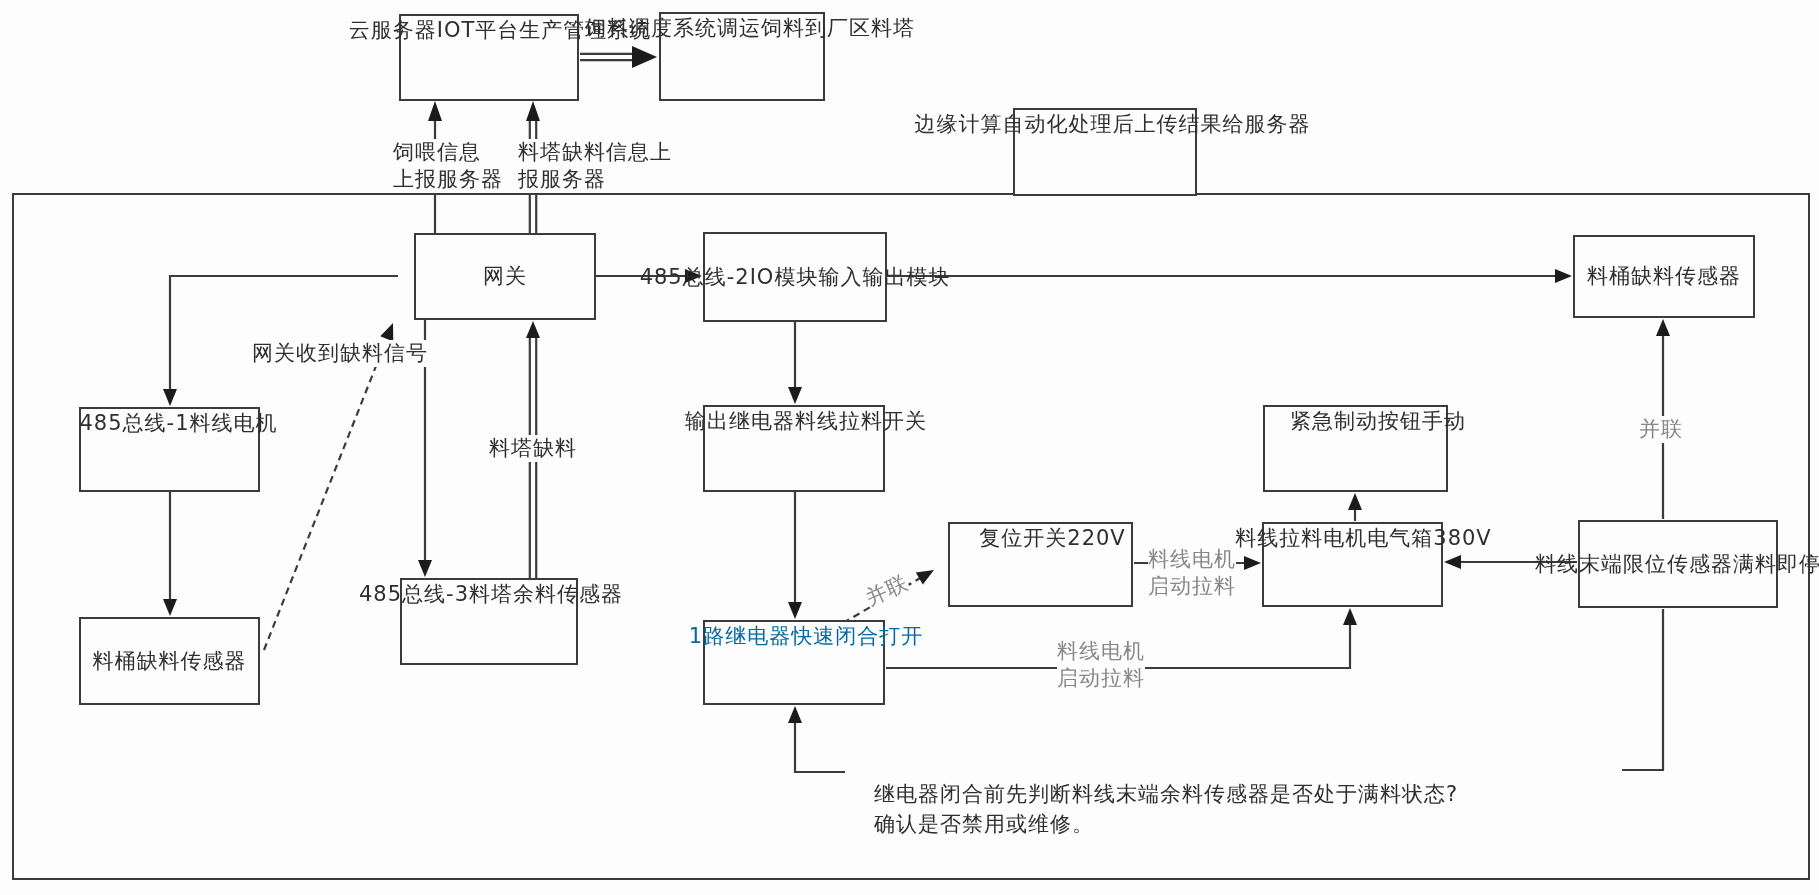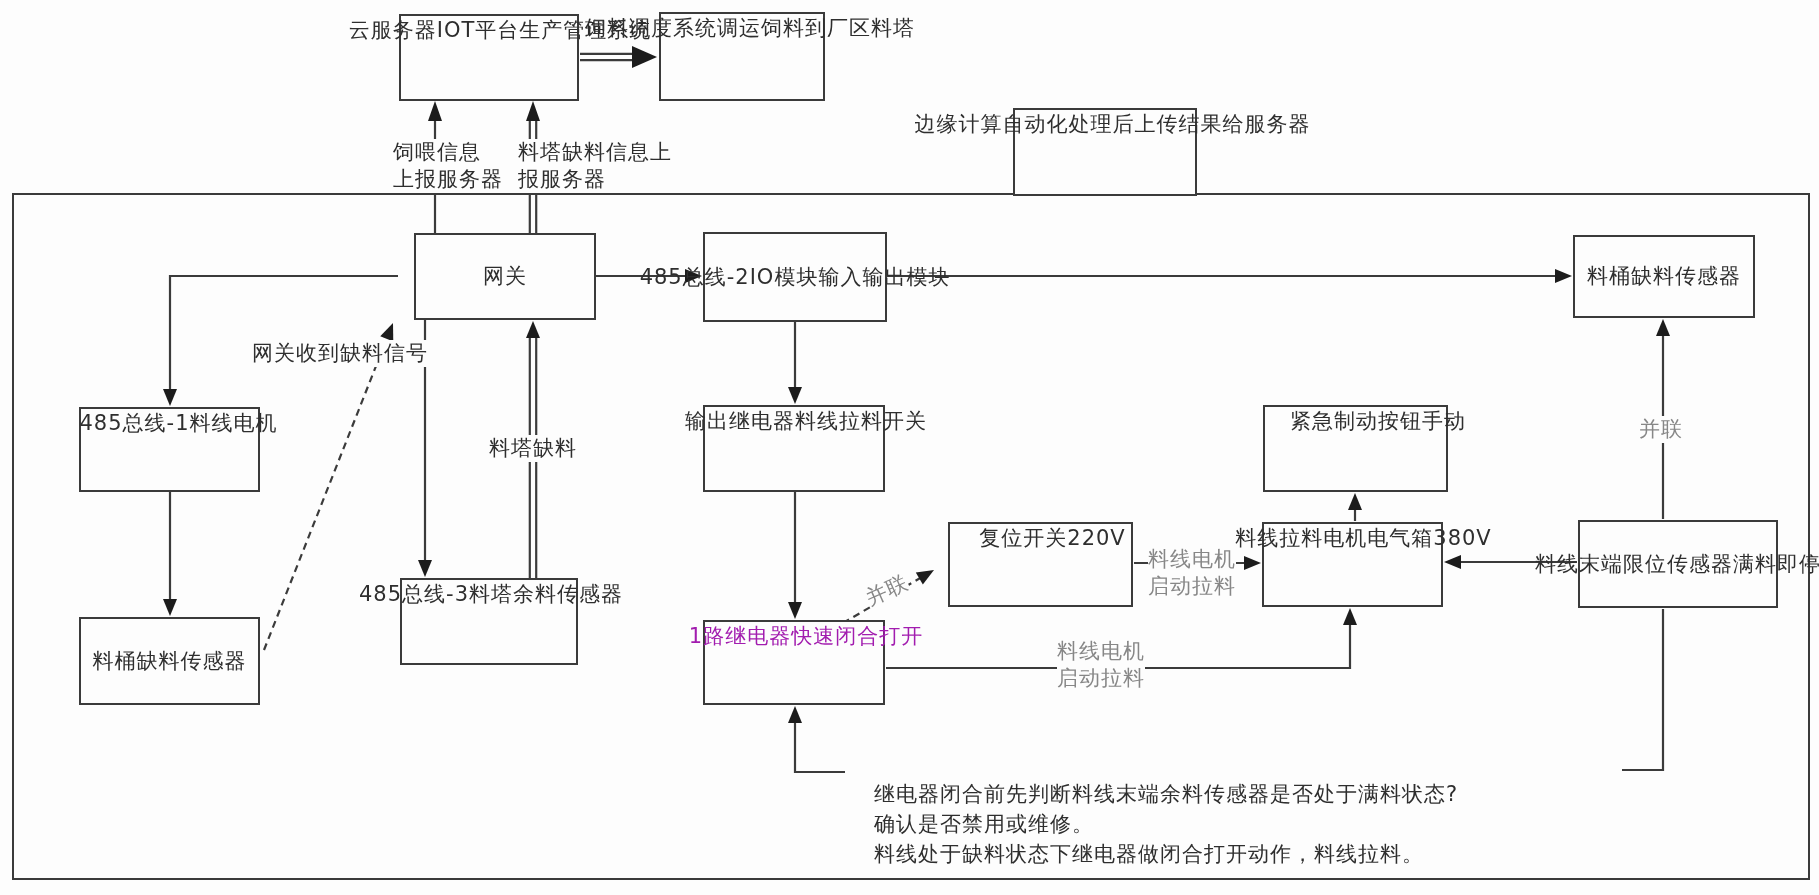--- a/index.html
+++ b/index.html
@@ -155,21 +155,20 @@
       <div class="lbl muted" style="left: 1057px; top: 638px; line-height: 27px;">
         <div class="lbl-line">料线电机</div>
         <div class="lbl-line">启动拉料</div>
       </div>
       <div class="lbl muted" style="left: 1639px; top: 416px; line-height: 27px;">
         <div class="lbl-line">并联</div>
       </div>
       <div class="lbl" style="left: 874px; top: 779px; line-height: 30px;">
         <div class="lbl-line">继电器闭合前先判断料线末端余料传感器是否处于满料状态?</div>
         <div class="lbl-line">确认是否禁用或维修。</div>
-        <div class="lbl-line">料线处于缺料状态下继电器做闭合打开动作，料线拉料。</div>
       </div>
     </div>
   <div>
       <div class="node" style="left: 399px; top: 14px; width: 180px; height: 87px; border-color: rgb(59, 59, 59); background: rgb(253, 253, 253); color: rgb(46, 46, 46); padding-left: 22px;">
         <div class="node-line">云服务器</div>
         <div class="node-line">IOT平台</div>
         <div class="node-line">生产管理系统</div>
       </div>
       <div class="node" style="left: 659px; top: 12px; width: 166px; height: 89px; border-color: rgb(59, 59, 59); background: rgb(253, 253, 253); color: rgb(46, 46, 46); padding-left: 16px;">
         <div class="node-line">饲料调度系统</div>
@@ -204,21 +203,21 @@
         <div class="node-line">料塔余料传感器</div>
       </div>
       <div class="node" style="left: 703px; top: 405px; width: 182px; height: 87px; border-color: rgb(59, 59, 59); background: rgb(253, 253, 253); color: rgb(46, 46, 46); padding-left: 24px;">
         <div class="node-line">输出继电器</div>
         <div class="node-line">料线拉料开关</div>
       </div>
       <div class="node" style="left: 948px; top: 522px; width: 185px; height: 85px; border-color: rgb(59, 59, 59); background: rgb(253, 253, 253); color: rgb(46, 46, 46); padding-left: 24px;">
         <div class="node-line">复位开关</div>
         <div class="node-line">220V</div>
       </div>
-      <div class="node" style="left: 703px; top: 620px; width: 182px; height: 85px; border-color: rgb(59, 59, 59); background: rgb(253, 253, 253); color: #a21caf; padding-left: 24px;">
+      <div class="node" style="left: 703px; top: 620px; width: 182px; height: 85px; border-color: rgb(59, 59, 59); background: rgb(253, 253, 253); color: #0369a1; padding-left: 24px;">
         <div class="node-line">1路继电器</div>
         <div class="node-line">快速闭合打开</div>
       </div>
       <div class="node" style="left: 1263px; top: 405px; width: 185px; height: 87px; border-color: rgb(59, 59, 59); background: rgb(253, 253, 253); color: rgb(46, 46, 46); padding-left: 45px;">
         <div class="node-line">紧急</div>
         <div class="node-line">制动按钮</div>
         <div class="node-line">手动</div>
       </div>
       <div class="node" style="left: 1262px; top: 522px; width: 181px; height: 85px; border-color: rgb(59, 59, 59); background: rgb(253, 253, 253); color: rgb(46, 46, 46); padding-left: 22px;">
         <div class="node-line">料线拉料电机</div>

